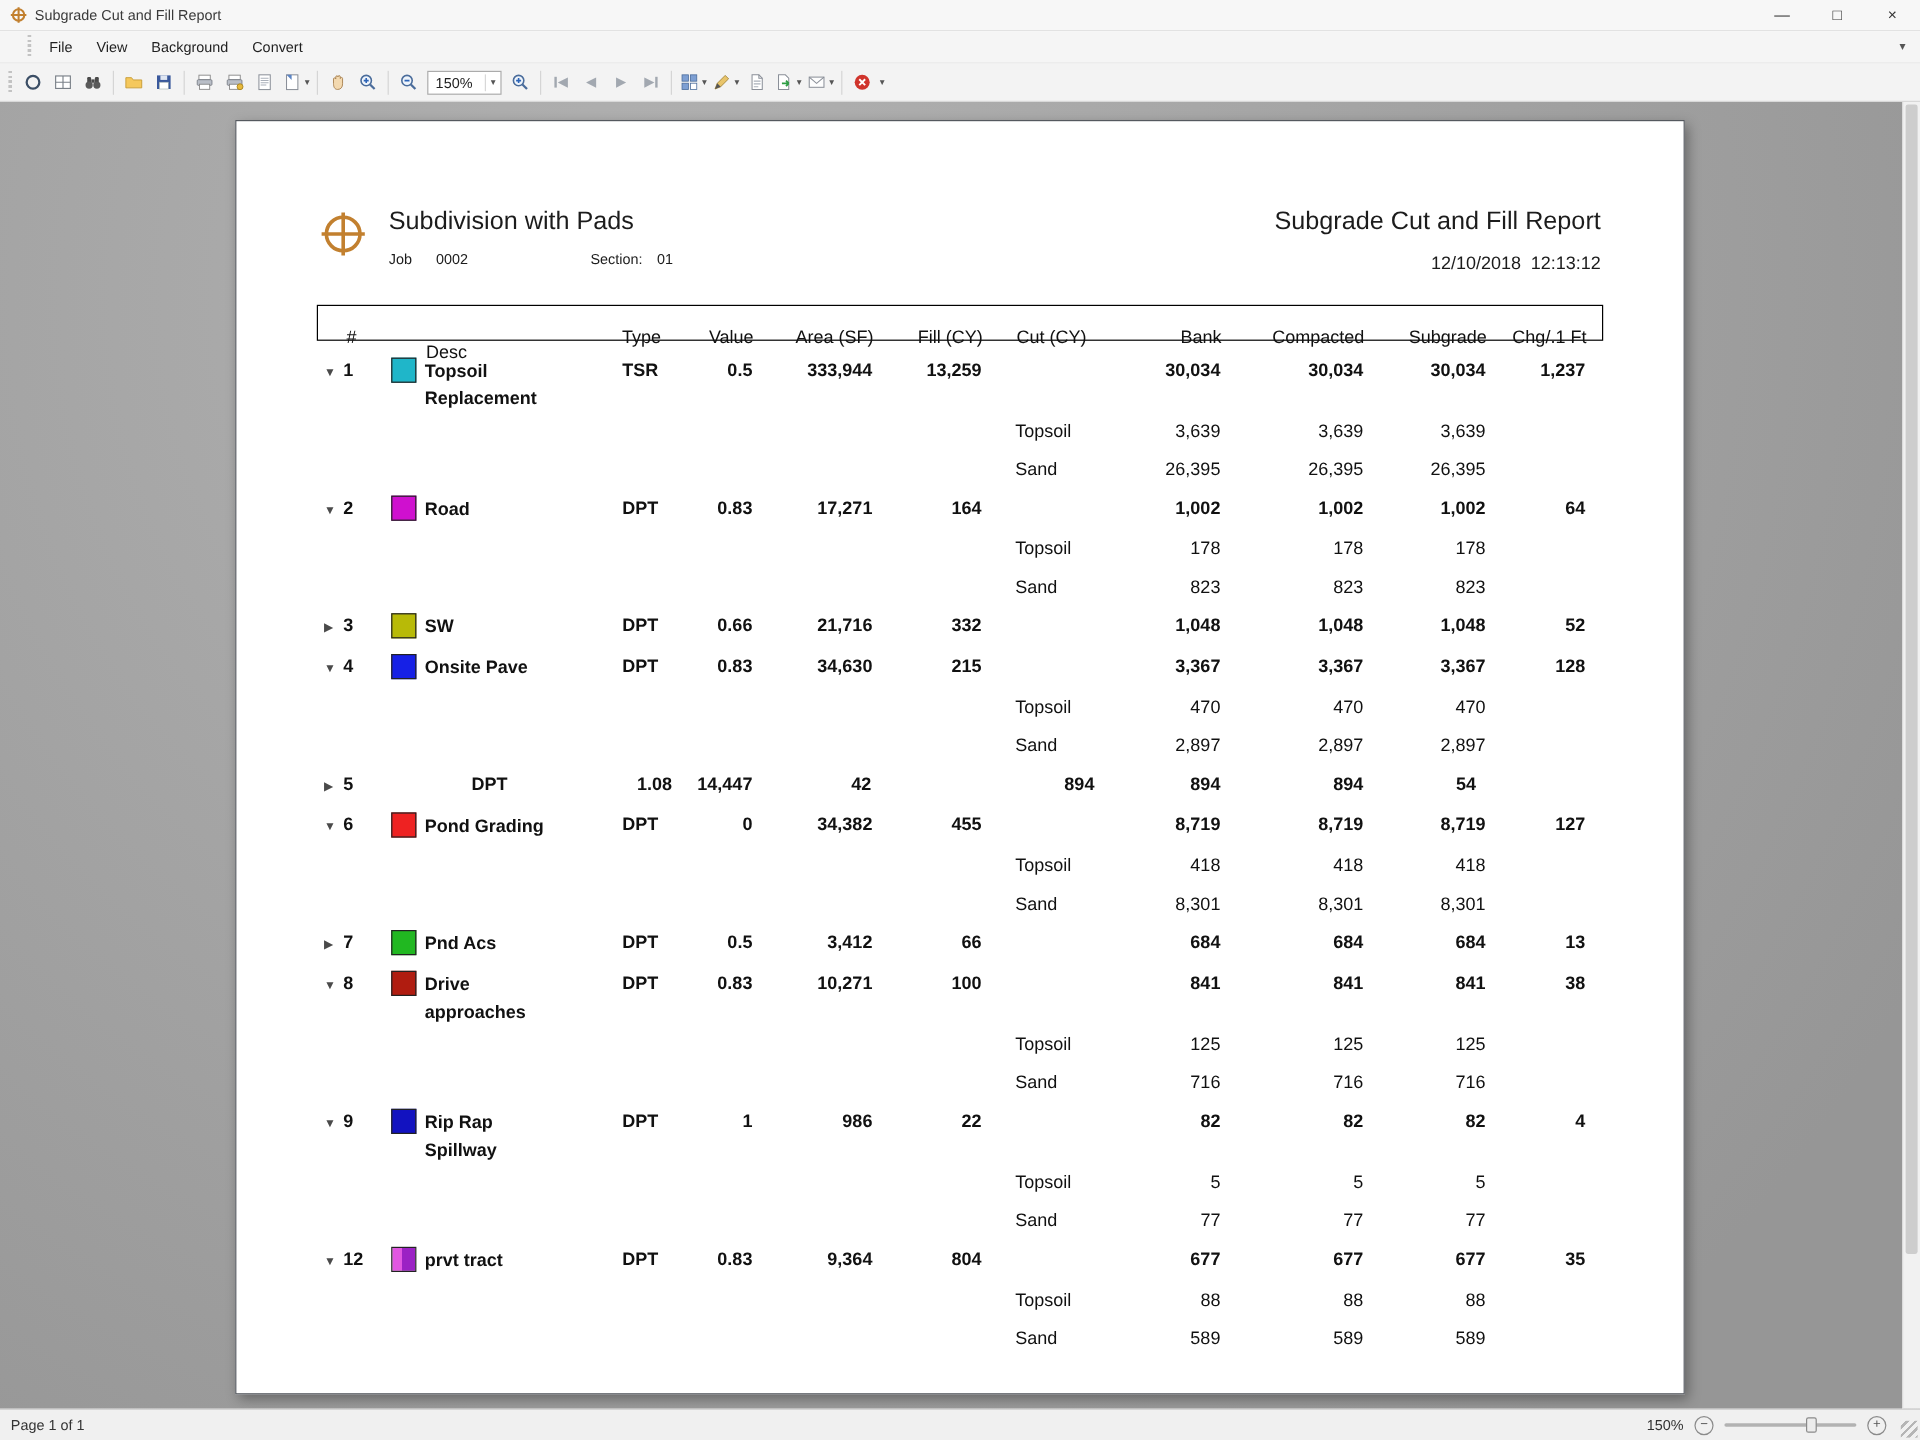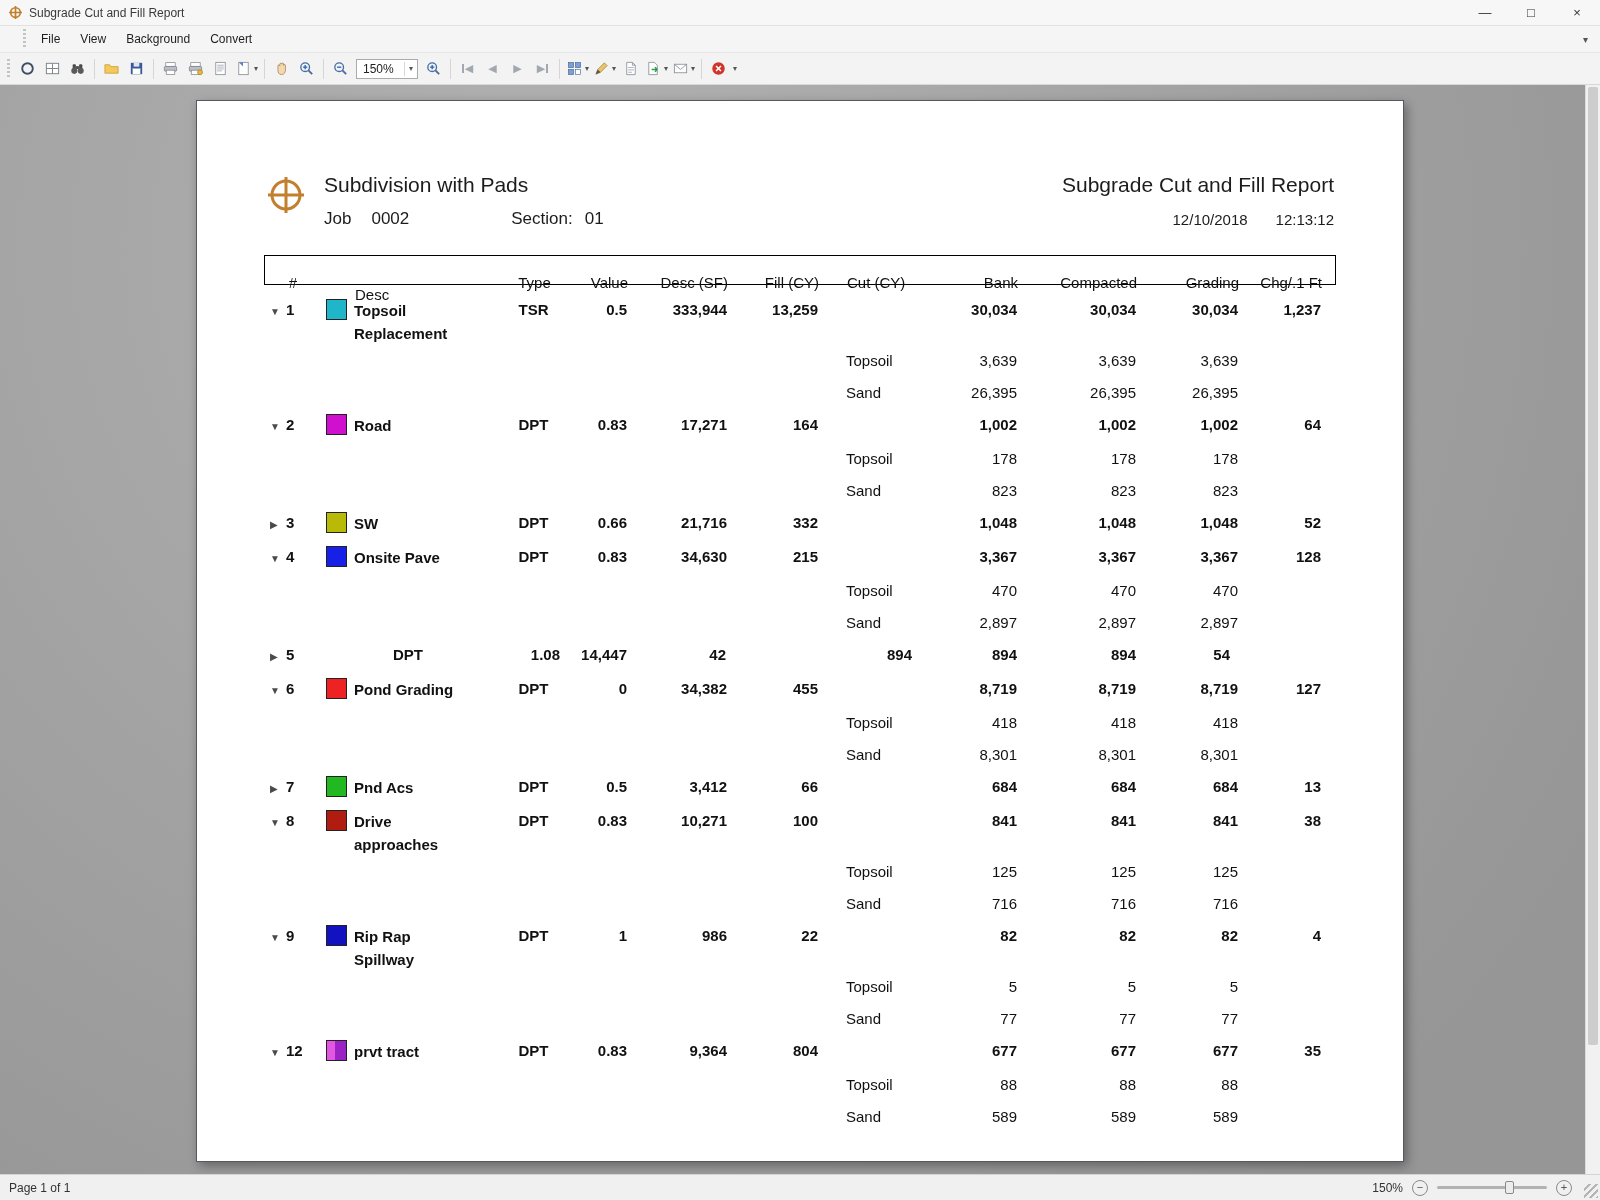--- a/index.html
+++ b/index.html
@@ -31,27 +31,27 @@
   .content{height:1089px;background:radial-gradient(circle at 35% 15%,#b2b2b2,#969696 85%);position:relative;overflow:hidden;}
   .vscroll{position:absolute;right:0;top:0;bottom:0;width:15px;background:#f1f1f1;border-left:1px solid #dcdcdc;}
   .vthumb{position:absolute;top:2px;left:2px;right:2px;height:88%;background:#cdcdcd;border-radius:2px;}
 
   .page{width:1208px;height:1062px;margin:15px auto 0;background:#fff;border:1px solid #55595f;box-shadow:3px 4px 10px rgba(0,0,0,.35);overflow:hidden;}
 
   
   .rh{display:flex;padding:72px 69px 0 67px;color:#1c1c1c;justify-content:flex-end;}
   .rh-logo{margin-right:16px;margin-top:0;}
   .doc-title{font-size:21px;}
-  .jobline{margin-top:12px;font-size:17px;}
+  .jobline{margin-top:12px;font-size:12px;}
   .jobline .jv{margin-left:20px;}
   .jobline .sl{margin-left:102px;}
   .jobline .sv{margin-left:12px;}
   .rh-right{margin-left:auto;text-align:right;}
   .dateline{margin-top:14px;font-size:15px;}
-  .dateline .tm{margin-left:28px;}
+  .dateline .tm{margin-left:8px;}
 
   
   .table{margin:26px 0 0 67px;width:1072px;color:#111;}
   .thead,.trow{display:grid;grid-template-columns:50px 188px 63px 67px 100px 92px 95px 105px 119px 102px 91px;}
   .thead{border:1.5px solid #000;height:30px;align-items:center;}
   .thead .c{font-size:15px;line-height:27px;}
   .h2{padding-left:40px;margin-top:25px;}
   .rows{margin-top:9px;}
   .trow{align-items:start;}
   .trow .c{line-height:32px;font-size:15px;min-height:32px;}
@@ -317,26 +317,26 @@
         </div>
       </div>
     </div>
 
     <div class="table">
       <div class="thead">
         <div class="c c1 ctr">#</div>
         <div class="c c2 h2">Desc</div>
         <div class="c c3 ctr">Type</div>
         <div class="c c4 r">Value</div>
-        <div class="c c5 r">Desc (SF)</div>
+        <div class="c c5 r">Area (SF)</div>
         <div class="c c6 r">Fill (CY)</div>
         <div class="c c7">Cut (CY)</div>
         <div class="c c8 r">Bank</div>
         <div class="c c9 r">Compacted</div>
-        <div class="c c10 r">Grading</div>
+        <div class="c c10 r">Subgrade</div>
         <div class="c c11 r">Chg/.1 Ft</div>
       </div>
       <div class="rows" id="rows">
           <div class="trow main">
             <div class="c c1"><span class="tri">▼</span><span class="num">1</span></div>
             <div class="c c2">
               <span class="swatch" style="background:#1fb6c9"></span>
               <span class="dtext">Topsoil Replacement</span>
             </div>
             <div class="c c3 ctr">TSR</div>

